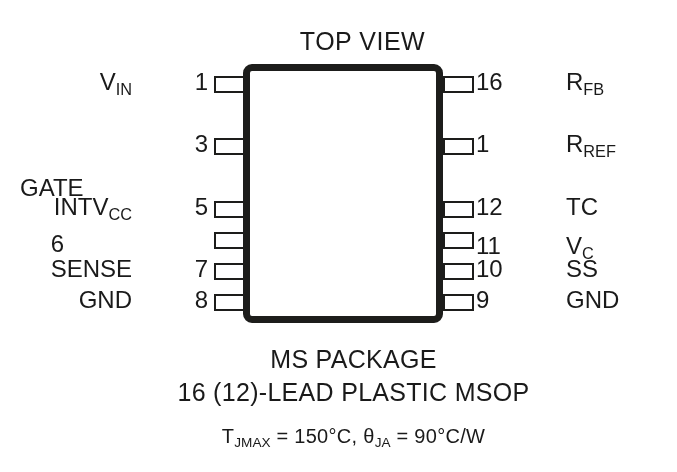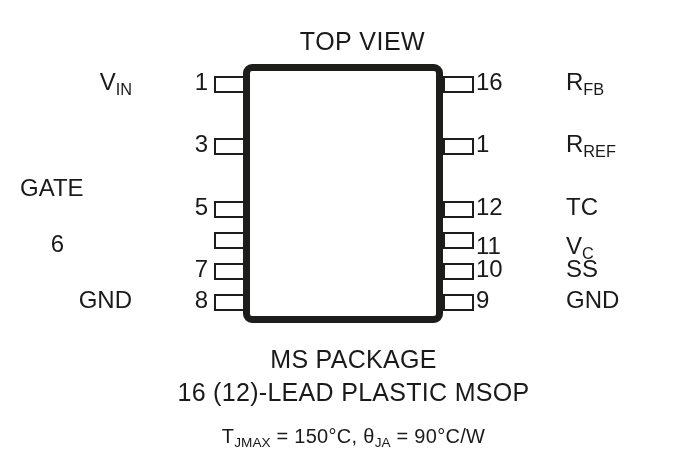--- a/index.html
+++ b/index.html
@@ -145,27 +145,29 @@
 
 <div id="pin-labels-left">
     <div class="pin-row left" style="top: 70px;">
       <span class="pin-name">V<sub>IN</sub></span>
       <span class="pin-num">1</span>
     </div>
     <div class="pin-row left" style="top: 132px;">
       <span class="pin-num">3</span>
     </div>
     <div class="pin-row left" style="top: 195px;">
+      <span class="pin-name">INTV<sub>CC</sub></span>
       <span class="pin-num">5</span>
     </div>
     <div class="pin-row left" style="top: 226px; flex-direction: column;">
       <span class="pin-name">GATE</span>
       <span class="pin-num">6</span>
     </div>
     <div class="pin-row left" style="top: 257px;">
+      <span class="pin-name">SENSE</span>
       <span class="pin-num">7</span>
     </div>
     <div class="pin-row left" style="top: 288px;">
       <span class="pin-name">GND</span>
       <span class="pin-num">8</span>
     </div>
   </div>
 <div id="pin-labels-right">
     <div class="pin-row right" style="top: 70px;">
       <span class="pin-num">16</span>

